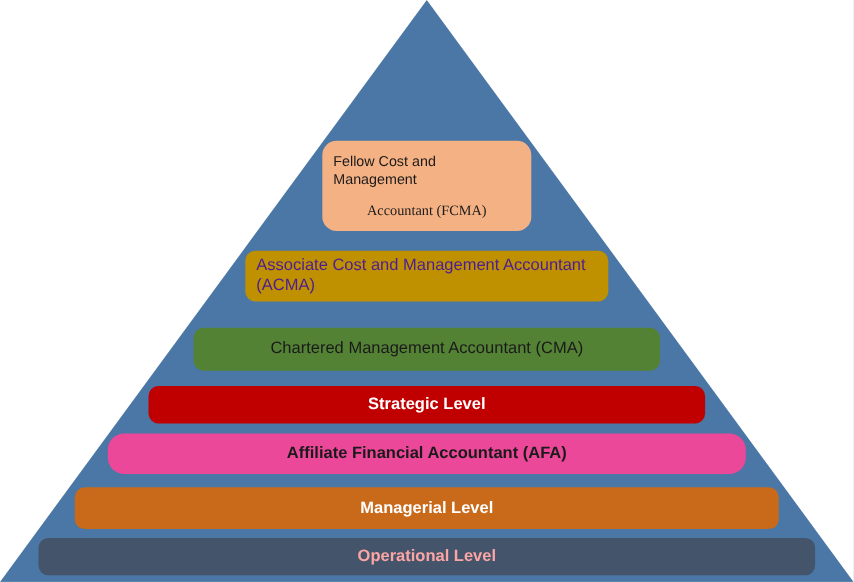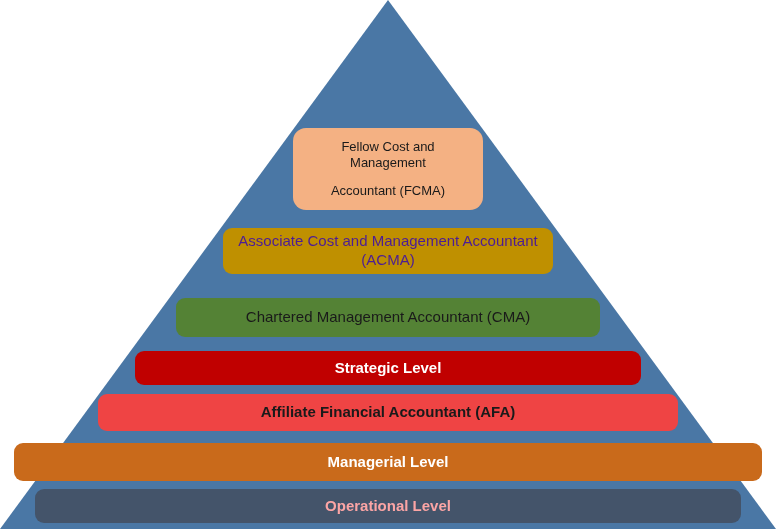--- a/index.html
+++ b/index.html
@@ -25,35 +25,36 @@
   }
   .bar {
     position: absolute;
     left: 50%;
     transform: translateX(-50%);
     border-radius: 9px;
     display: flex;
     flex-direction: column;
     align-items: center;
     justify-content: center;
-    text-align: center;
+    text-align: left;
     font-size: 15px;
     line-height: 1.25;
     box-sizing: border-box;
     padding: 2px 10px;
   }
   .bar.fcma {
     top: 128px;
     width: 190px;
     height: 82px;
     border-radius: 13px;
     font-size: 13px;
   }
   .bar.fcma .line2 {
     margin-top: 11px;
+    font-family: Liberation Serif, serif;
   }
   .bar.acma {
     top: 228px;
     width: 330px;
     height: 46px;
   }
   .bar.cma {
     top: 298px;
     width: 424px;
     height: 39px;
@@ -65,21 +66,21 @@
     font-weight: bold;
   }
   .bar.afa {
     top: 394px;
     width: 580px;
     height: 37px;
     font-weight: bold;
   }
   .bar.managerial {
     top: 443px;
-    width: 748px;
+    width: 640px;
     height: 38px;
     font-weight: bold;
   }
   .bar.operational {
     top: 489px;
     width: 706px;
     height: 34px;
     font-weight: bold;
   }
 </style>
@@ -100,21 +101,21 @@
   </div>
 
   <div class="bar cma" style="background: rgb(84, 130, 53); color: rgb(26, 26, 26);">
     <div>Chartered Management Accountant (CMA)</div>
   </div>
 
   <div class="bar strategic" style="background: rgb(192, 0, 0); color: rgb(255, 255, 255);">
     <div>Strategic Level</div>
   </div>
 
-  <div class="bar afa" style="background: #ef4444; color: rgb(26, 26, 26);">
+  <div class="bar afa" style="background: #ec4899; color: rgb(26, 26, 26); border-radius: 15px;">
     <div>Affiliate Financial Accountant (AFA)</div>
   </div>
 
   <div class="bar managerial" style="background: rgb(201, 106, 27); color: rgb(255, 255, 255);">
     <div>Managerial Level</div>
   </div>
 
   <div class="bar operational" style="background: rgb(68, 84, 106); color: #fca5a5;">
     <div>Operational Level</div>
   </div>

